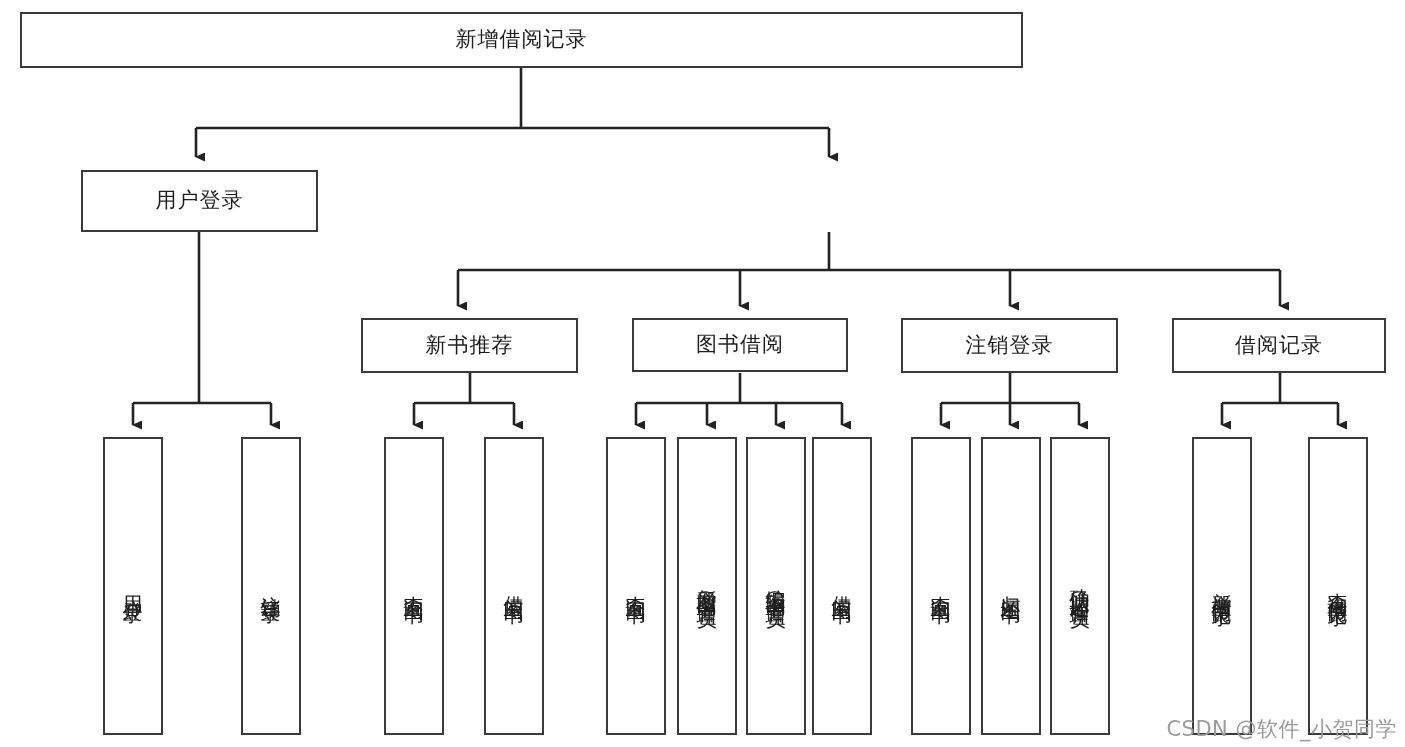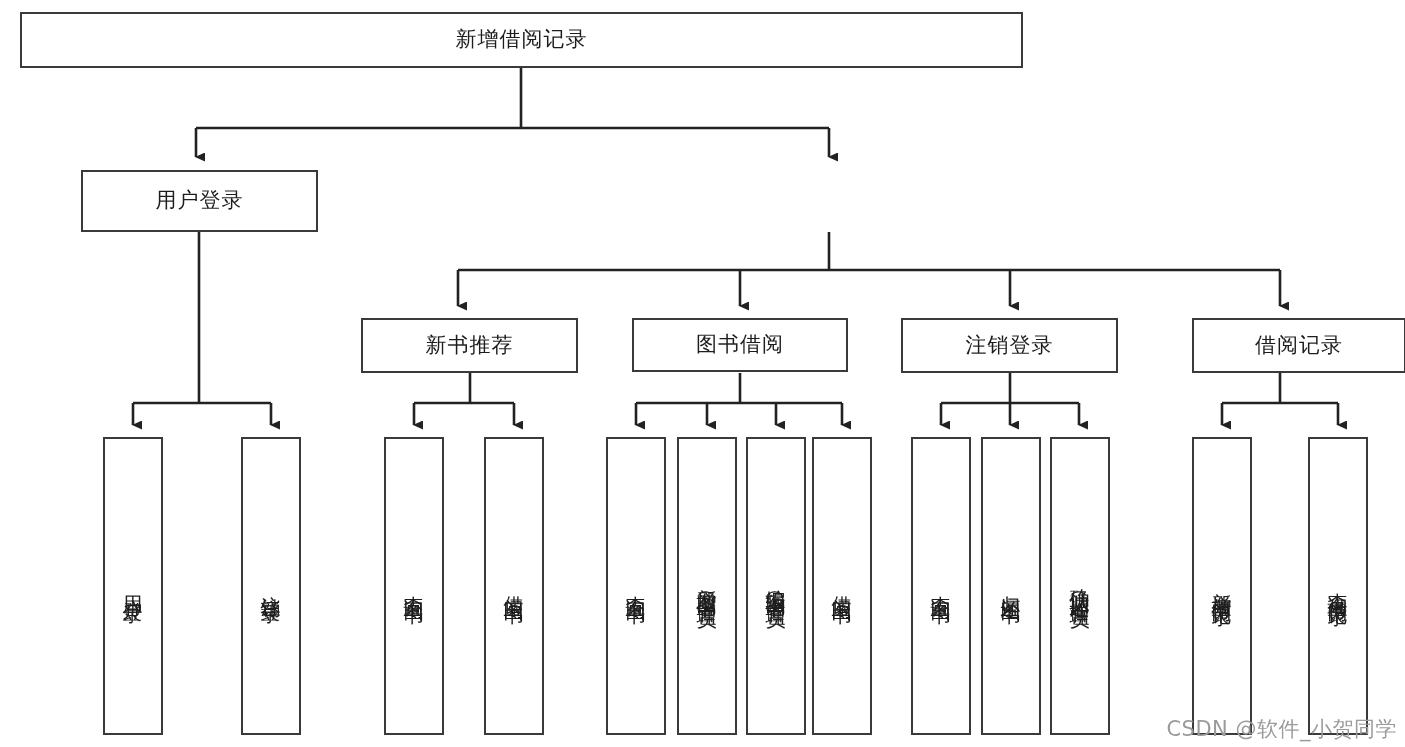--- a/index.html
+++ b/index.html
@@ -128,21 +128,21 @@
 
   <div class="node horizontal" style="left:361px; top:318px; width:217px; height:55px;">
     <span class="node-label">新书推荐</span>
   </div>
   <div class="node horizontal" style="left:632px; top:318px; width:216px; height:54px;">
     <span class="node-label">图书借阅</span>
   </div>
   <div class="node horizontal" style="left:901px; top:318px; width:217px; height:55px;">
     <span class="node-label">注销登录</span>
   </div>
-  <div class="node horizontal" style="left:1172px; top:318px; width:214px; height:55px;margin-left:20px;">
+  <div class="node horizontal" style="left:1172px; top:318px; width:214px; height:55px;">
     <span class="node-label">借阅记录</span>
   </div>
 
   <div class="node vertical" style="left:103px; top:437px; width:60px; height:298px;">
     <span class="node-label">用户登录</span>
   </div>
   <div class="node vertical" style="left:241px; top:437px; width:60px; height:298px;">
     <span class="node-label">注销登录</span>
   </div>
 

